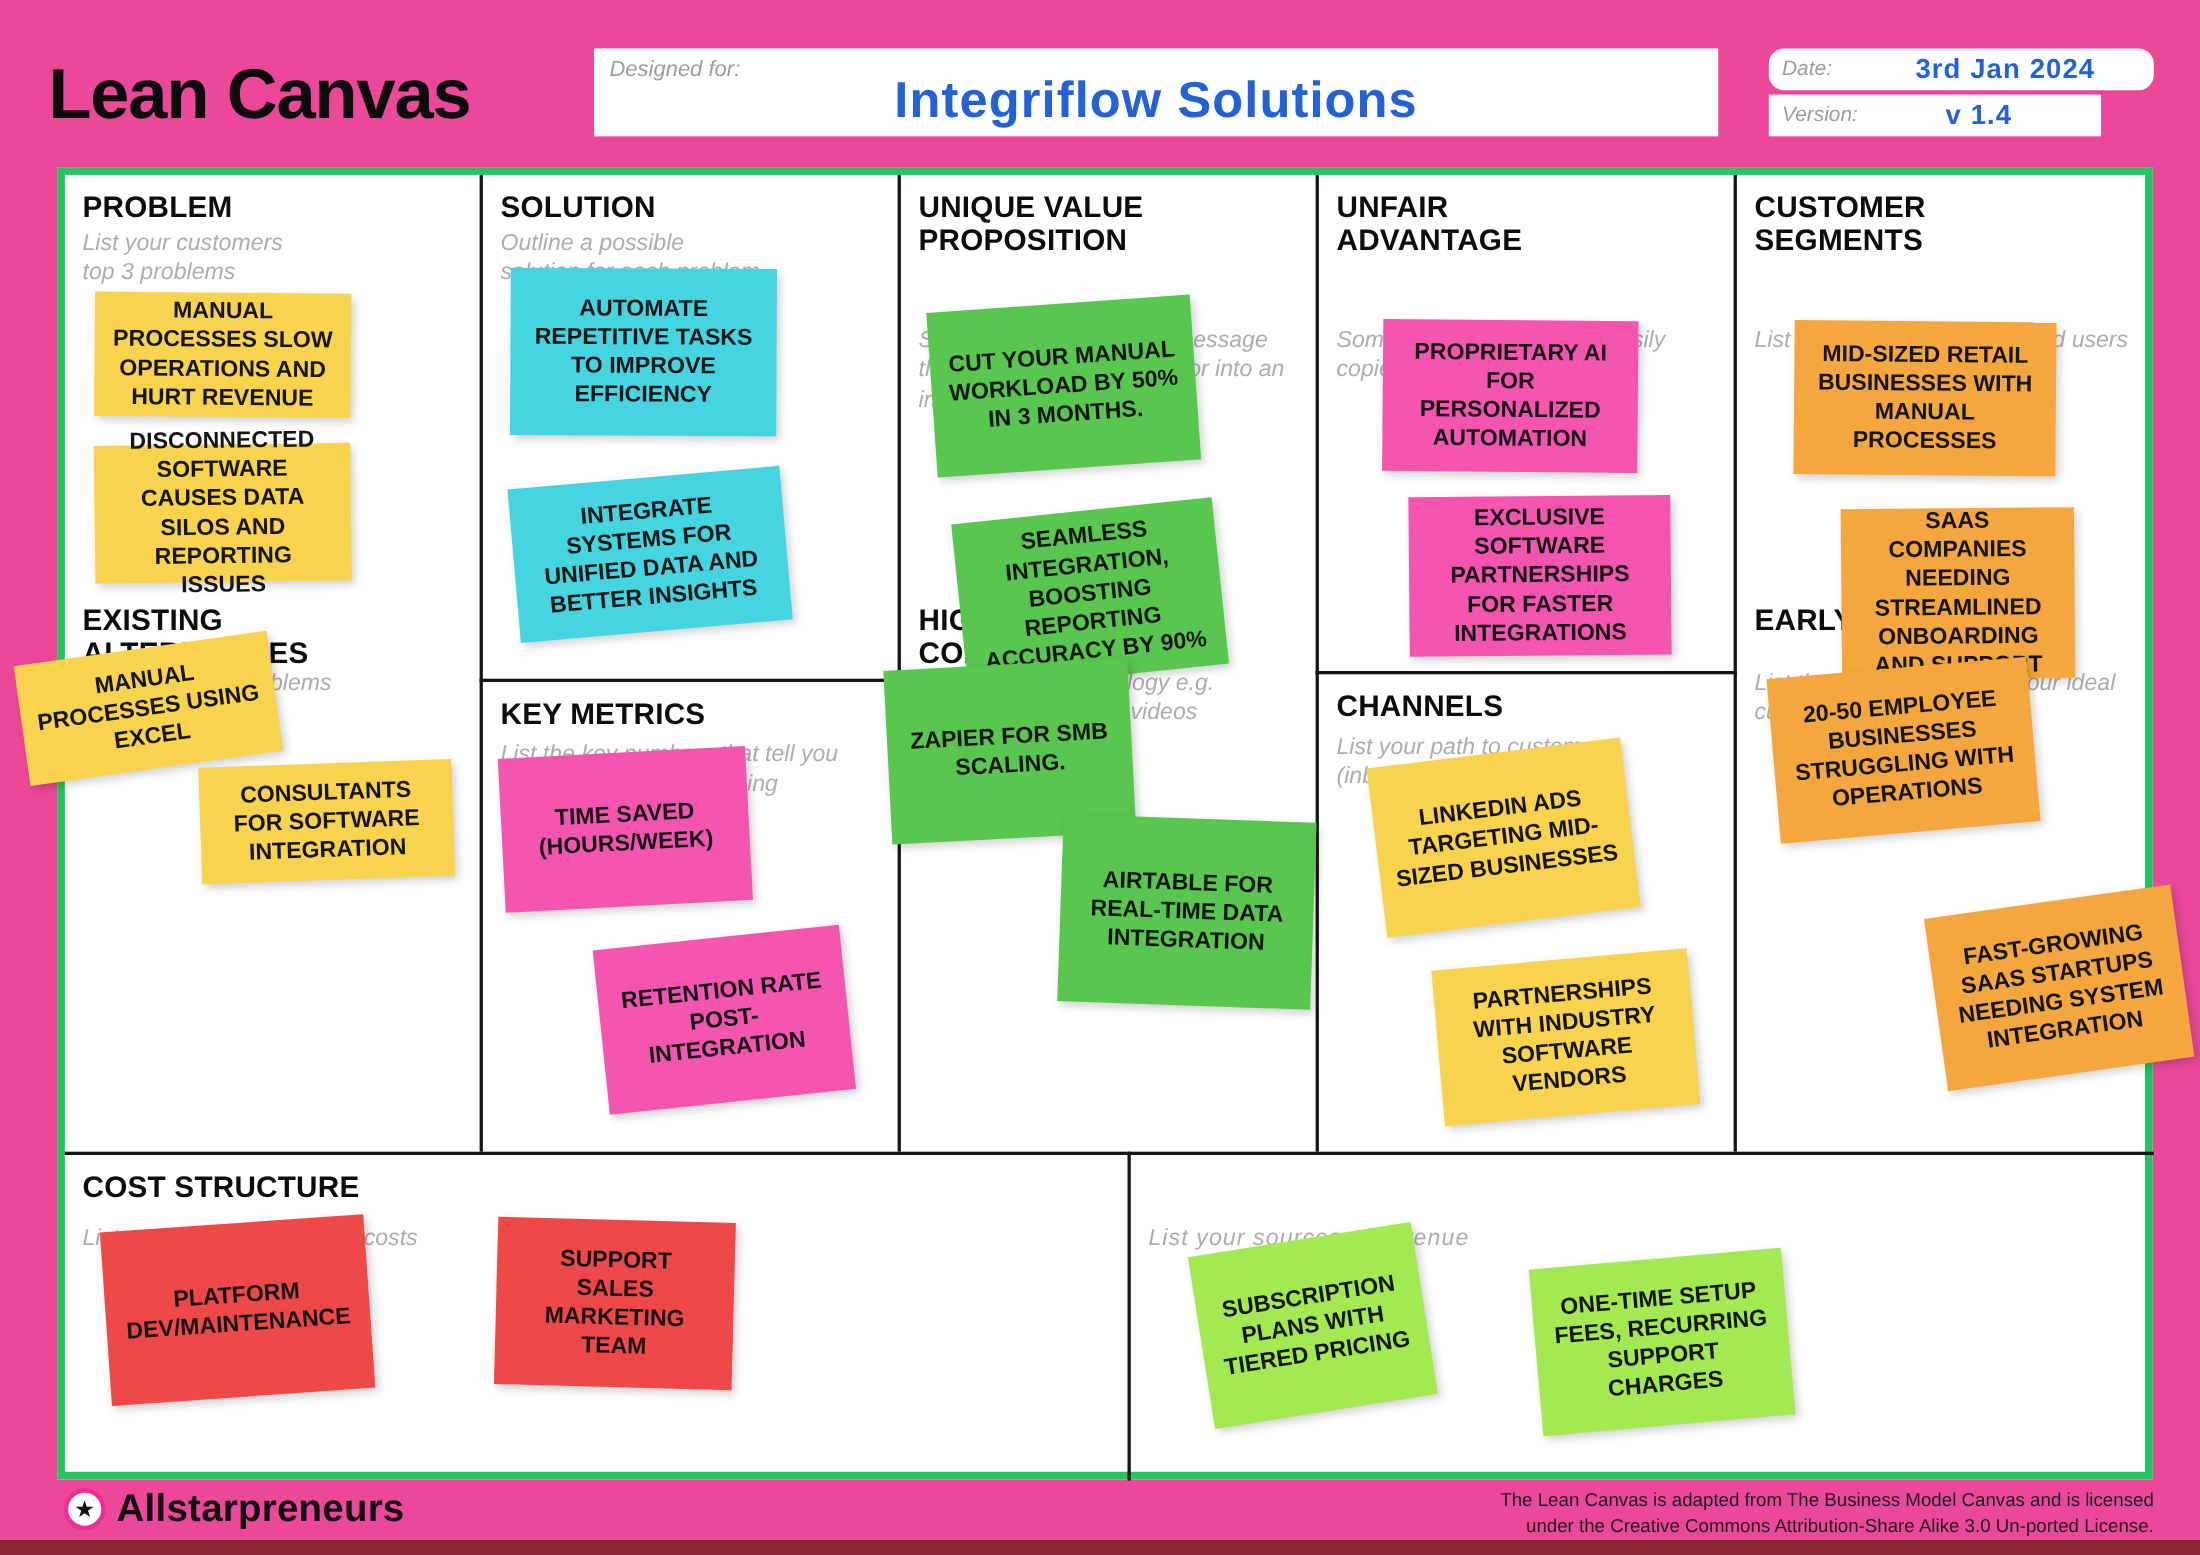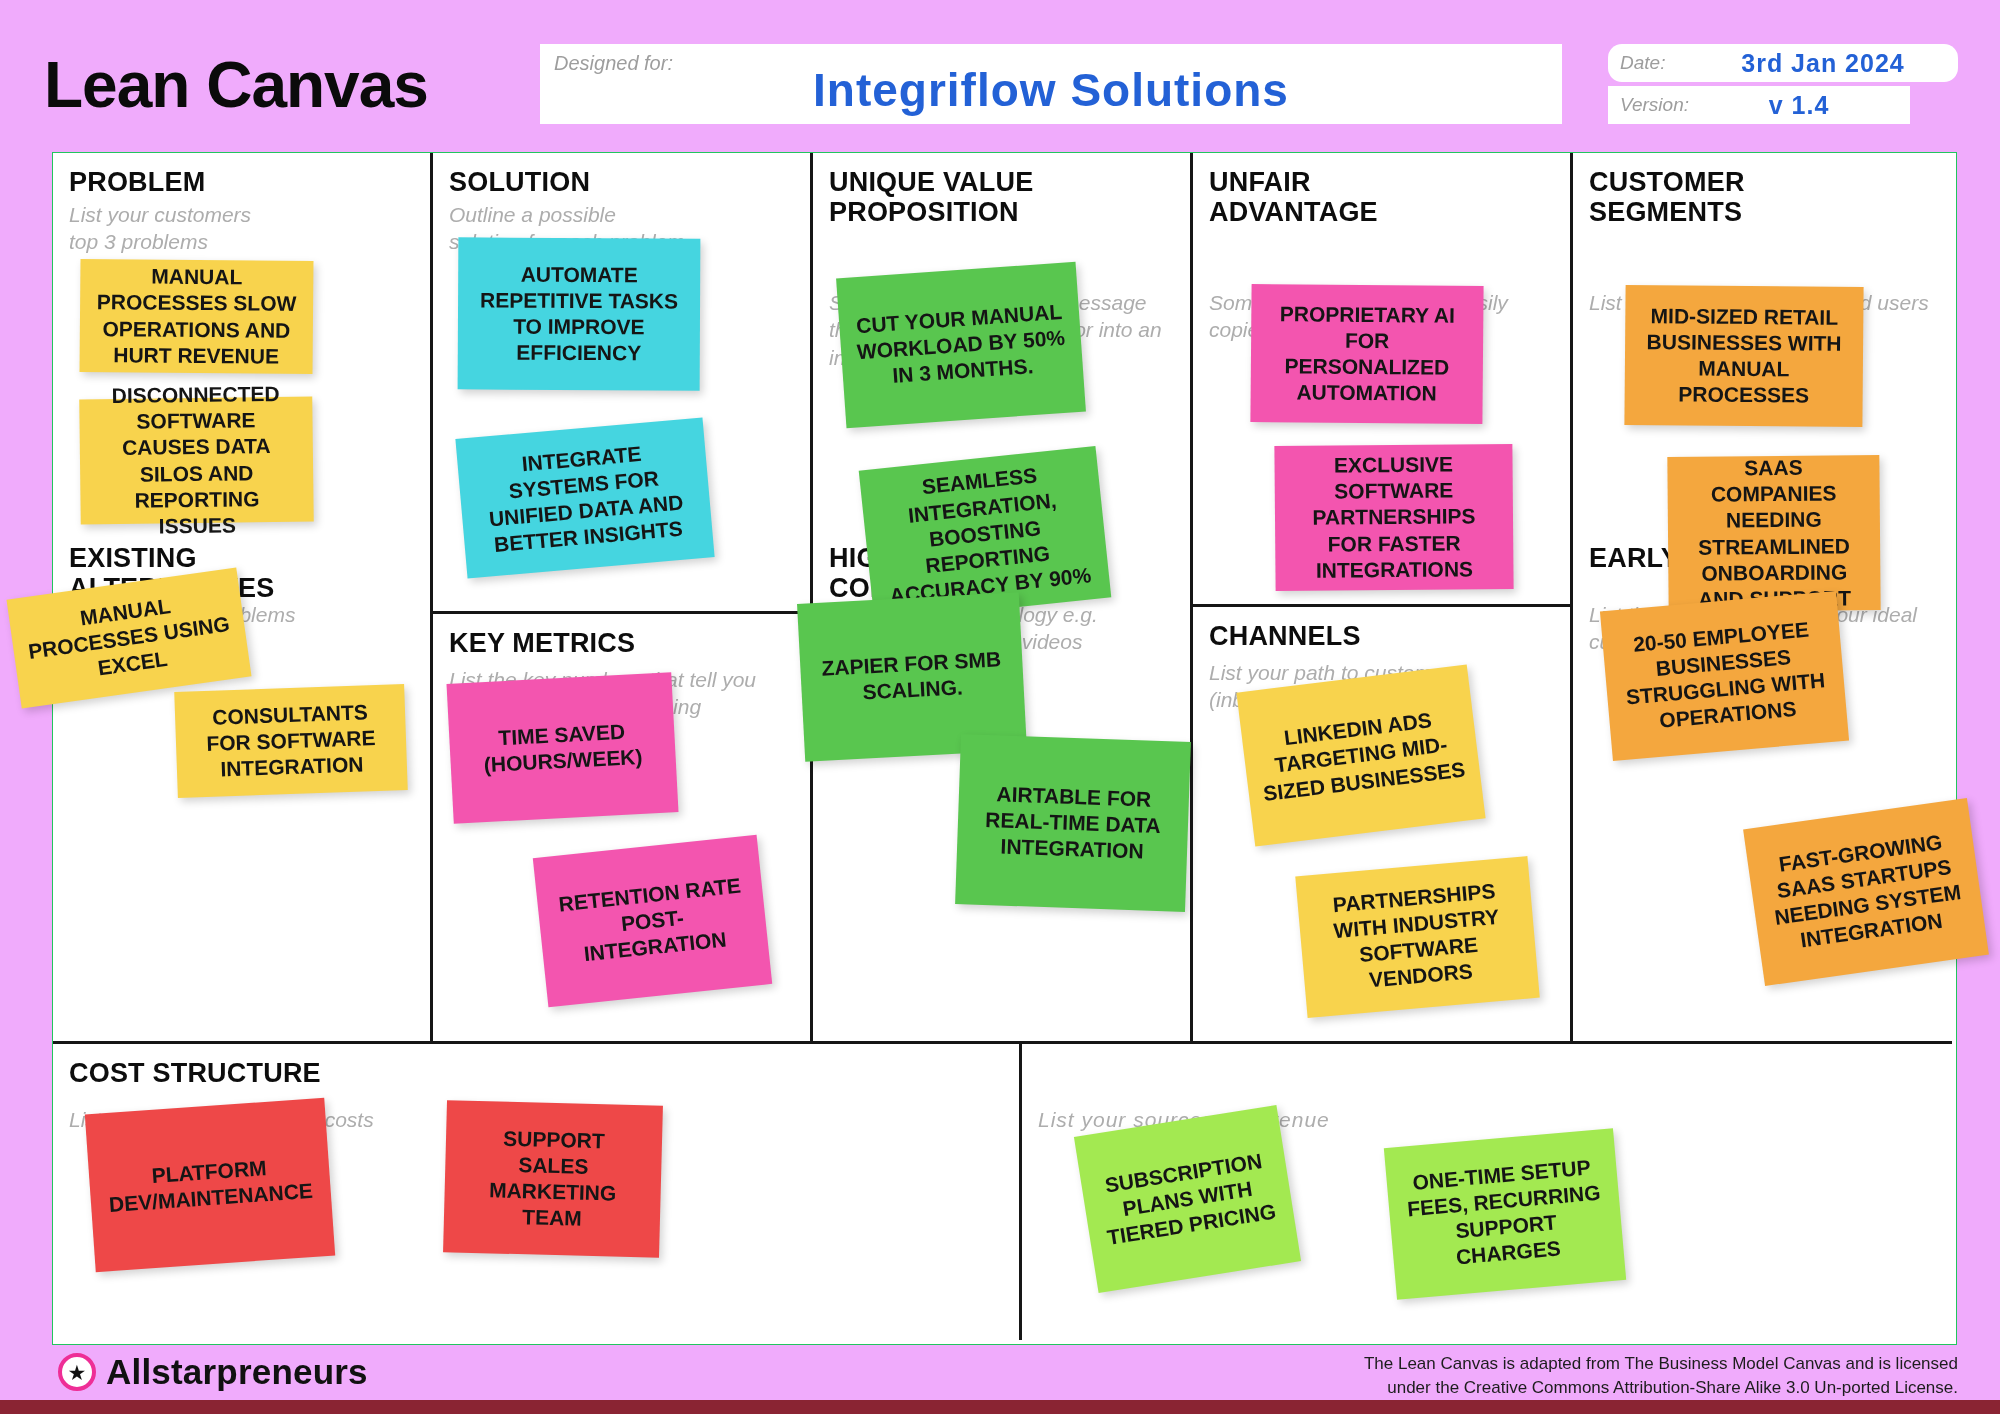--- a/index.html
+++ b/index.html
@@ -1,17 +1,17 @@
 <!DOCTYPE html>
 <html><head>
 <meta charset="utf-8">
 <style>
   html,body { margin:0; padding:0; background:#e9e9e9; }
   .page {
-    position:relative; width:2000px; height:1414px; background:#f0abfc;
+    position:relative; width:2000px; height:1414px; background:#ec4899;
     font-family:"Liberation Sans","DejaVu Sans",sans-serif; overflow:hidden;
   }
   
   .brand-title {
     position:absolute; left:44px; top:48px; font-size:64px; font-weight:900;
     letter-spacing:-1px; color:#0b0b0b;
   }
   .hbox { position:absolute; background:#ffffff; }
   .designed-box { left:540px; top:44px; width:1022px; height:80px; }
   .field-label { position:absolute; left:14px; top:8px; font-size:20px; font-style:italic; color:#9d9d9d; }
@@ -23,21 +23,21 @@
   .date-box { left:1608px; top:44px; width:350px; height:38px;border-radius:14px; }
   .version-box { left:1608px; top:86px; width:302px; height:38px; }
   .small-field-label { position:absolute; left:12px; top:0; height:100%; display:flex; align-items:center;
     font-size:19px; font-style:italic; color:#9d9d9d; }
   .small-field-value { position:absolute; left:100px; right:20px; top:0; height:100%;
     display:flex; align-items:center; justify-content:center;
     font-size:25px; font-weight:700; color:#2361d6; letter-spacing:1px; }
   
   .canvas {
     position:absolute; left:52px; top:152px; width:1905px; height:1193px;
-    background:#ffffff; border:1px solid #22c55e; box-sizing:border-box;
+    background:#ffffff; border:7px solid #22c55e; box-sizing:border-box;
   }
   .vline, .hline { position:absolute; background:#161616; z-index:1; }
   .cell { position:absolute; z-index:0; }
   .cell-title {
     margin:0; padding:14px 0 0 16px; font-size:27px; line-height:1.12;
     font-weight:800; color:#0d0d0d; letter-spacing:0.2px;
   }
   .sub-title {
     position:absolute; left:16px; top:390px; margin:0; font-size:27px; line-height:1.12;
     font-weight:800; color:#0d0d0d; letter-spacing:0.2px; z-index:1;

